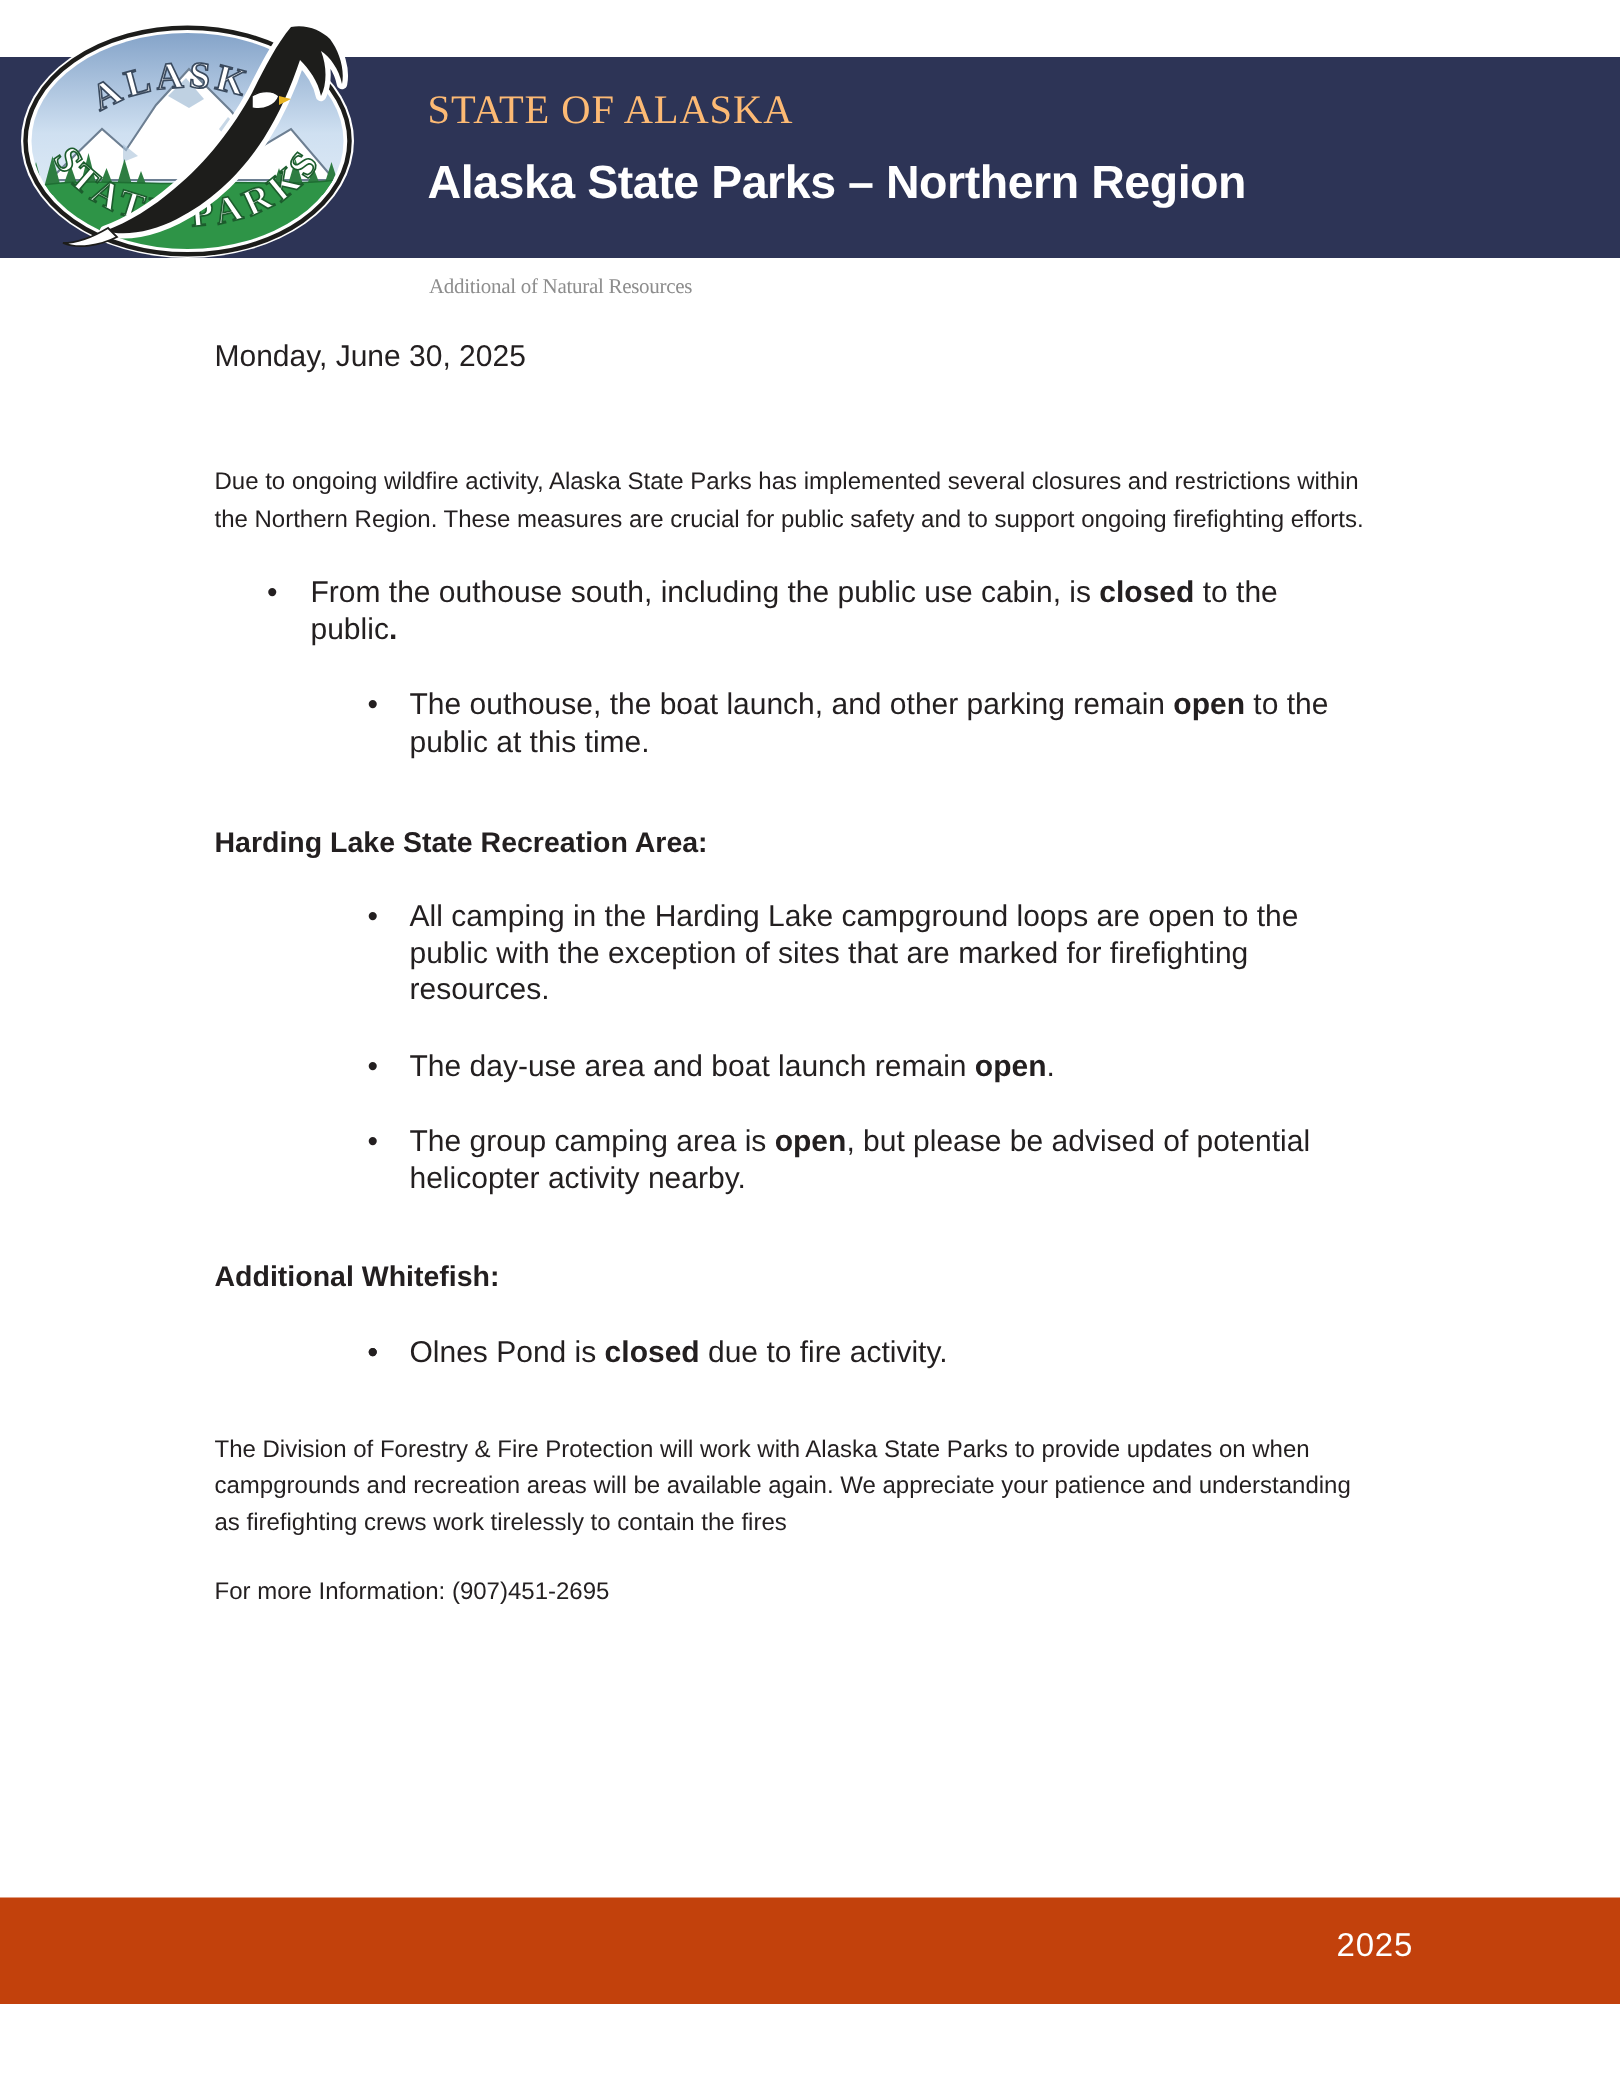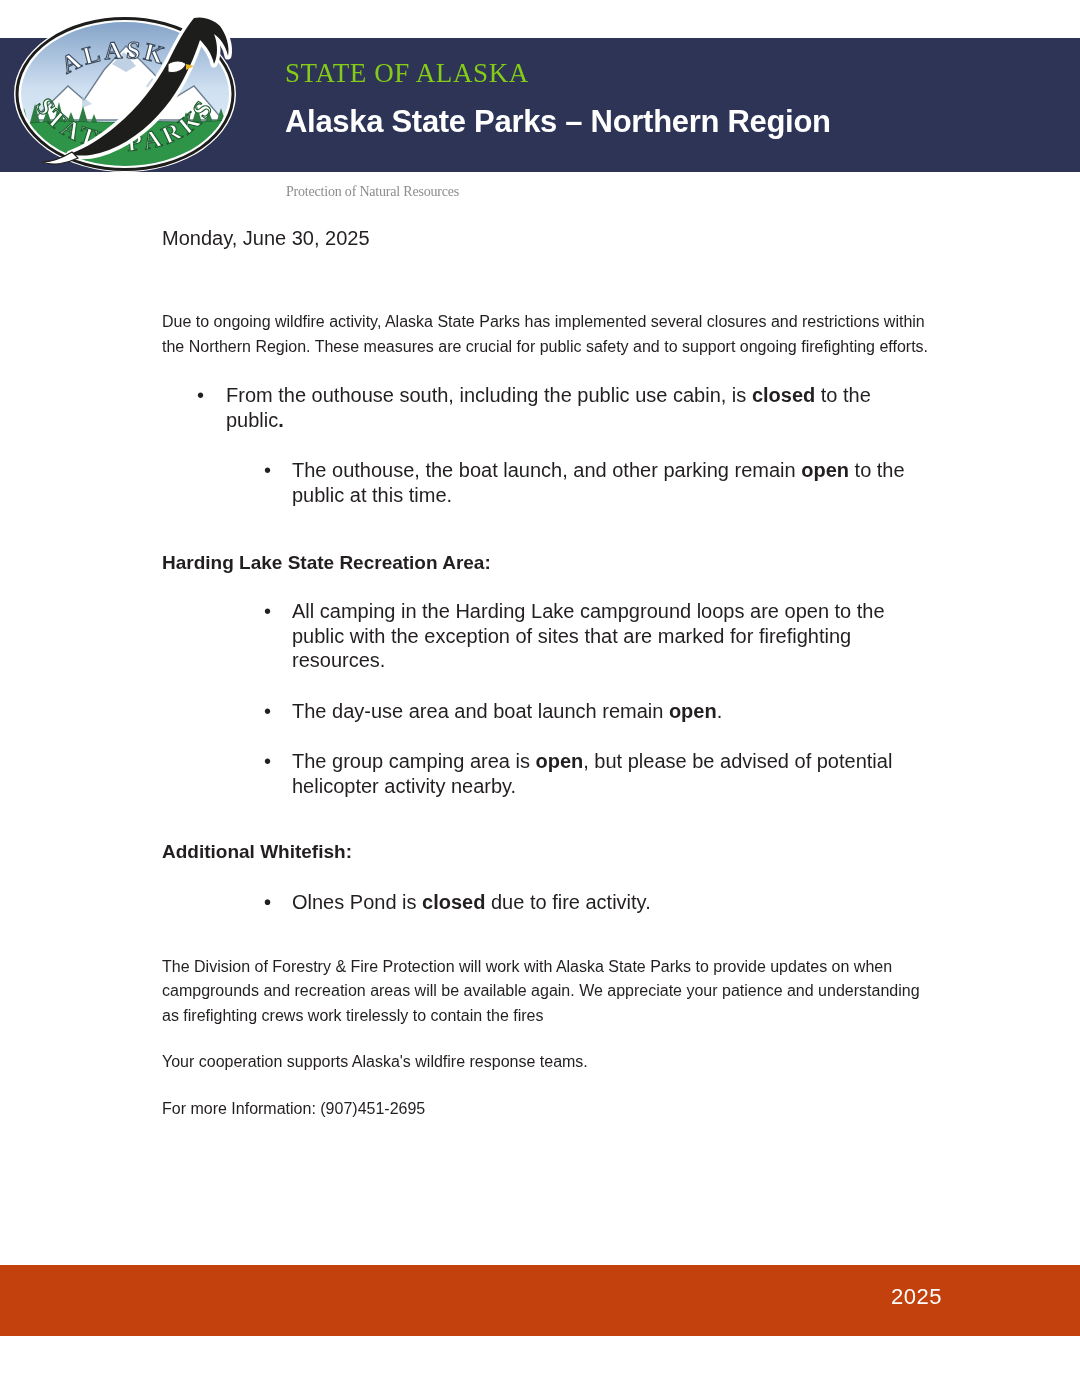--- a/index.html
+++ b/index.html
@@ -34,21 +34,21 @@
     right: 0;
     height: 100%;
   }
   .header-eyebrow {
     position: absolute;
     left: 0;
     top: 20px;
     font-family: "Liberation Serif", serif;
     font-size: 27px;
     letter-spacing: 0.6px;
-    color: #84cc16;
+    color: #fdba74;
     white-space: nowrap;
   }
   .header-title {
     position: absolute;
     left: 0;
     top: 66px;
     font-family: "Liberation Sans", sans-serif;
     font-weight: bold;
     font-size: 31px;
     letter-spacing: -0.3px;
@@ -76,21 +76,21 @@
     width: 252px;
     height: 160px;
     overflow: hidden;
     z-index: 5;
   }
   .logo svg { display: block; }
 
   
   .doc-body {
     position: absolute;
-    left: 162px;
+    left: 143px;
     top: 226px;
     width: 770px;
   }
   .doc-date {
     font-size: 20px;
     line-height: 24px;
     color: #231f20;
     margin: 0 0 0 0;
   }
   .para {
@@ -159,21 +159,21 @@
 </head>
 <body>
 
 <div class="header-band">
   <div class="header-band-inner">
     <div class="header-eyebrow">STATE OF ALASKA</div>
     <div class="header-title">Alaska State Parks – Northern Region</div>
   </div>
 </div>
 
-<div class="subheader">Protection of Natural Resources</div>
+<div class="subheader">Additional of Natural Resources</div>
 
 <div class="logo">
   <svg width="252" height="160" viewBox="0 0 252 160" xmlns="http://www.w3.org/2000/svg">
     <defs>
       <linearGradient id="skyGrad" x1="0" y1="0" x2="0" y2="1">
         <stop offset="0%" stop-color="#7f9fc6"></stop>
         <stop offset="45%" stop-color="#cfe0f1"></stop>
         <stop offset="100%" stop-color="#eef5fb"></stop>
       </linearGradient>
       <clipPath id="ovalClip">
@@ -285,20 +285,19 @@
         </li>
         <li class="bullet lvl2" style="margin-top: 26px;">
           <span class="dot">•</span>
           <span class="btext"><span>Olnes Pond is </span><b>closed</b><span> due to fire activity.</span></span>
         </li>
       </ul>
     </div>
 
   <div id="closing">
       <p class="para" style="margin-top: 40px;">The Division of Forestry &amp; Fire Protection will work with Alaska State Parks to provide updates on when campgrounds and recreation areas will be available again. We appreciate your patience and understanding as firefighting crews work tirelessly to contain the fires</p>
-      <p class="para" style="margin-top: 22px;">Your cooperation supports Alaska's wildfire response teams.</p>
       <p class="para" style="margin-top: 22px;">For more Information: (907)451-2695</p>
     </div>
 </div>
 
 <div class="footer-band">
   <div class="footer-year">2025</div>
 </div>
 
 </body></html>

